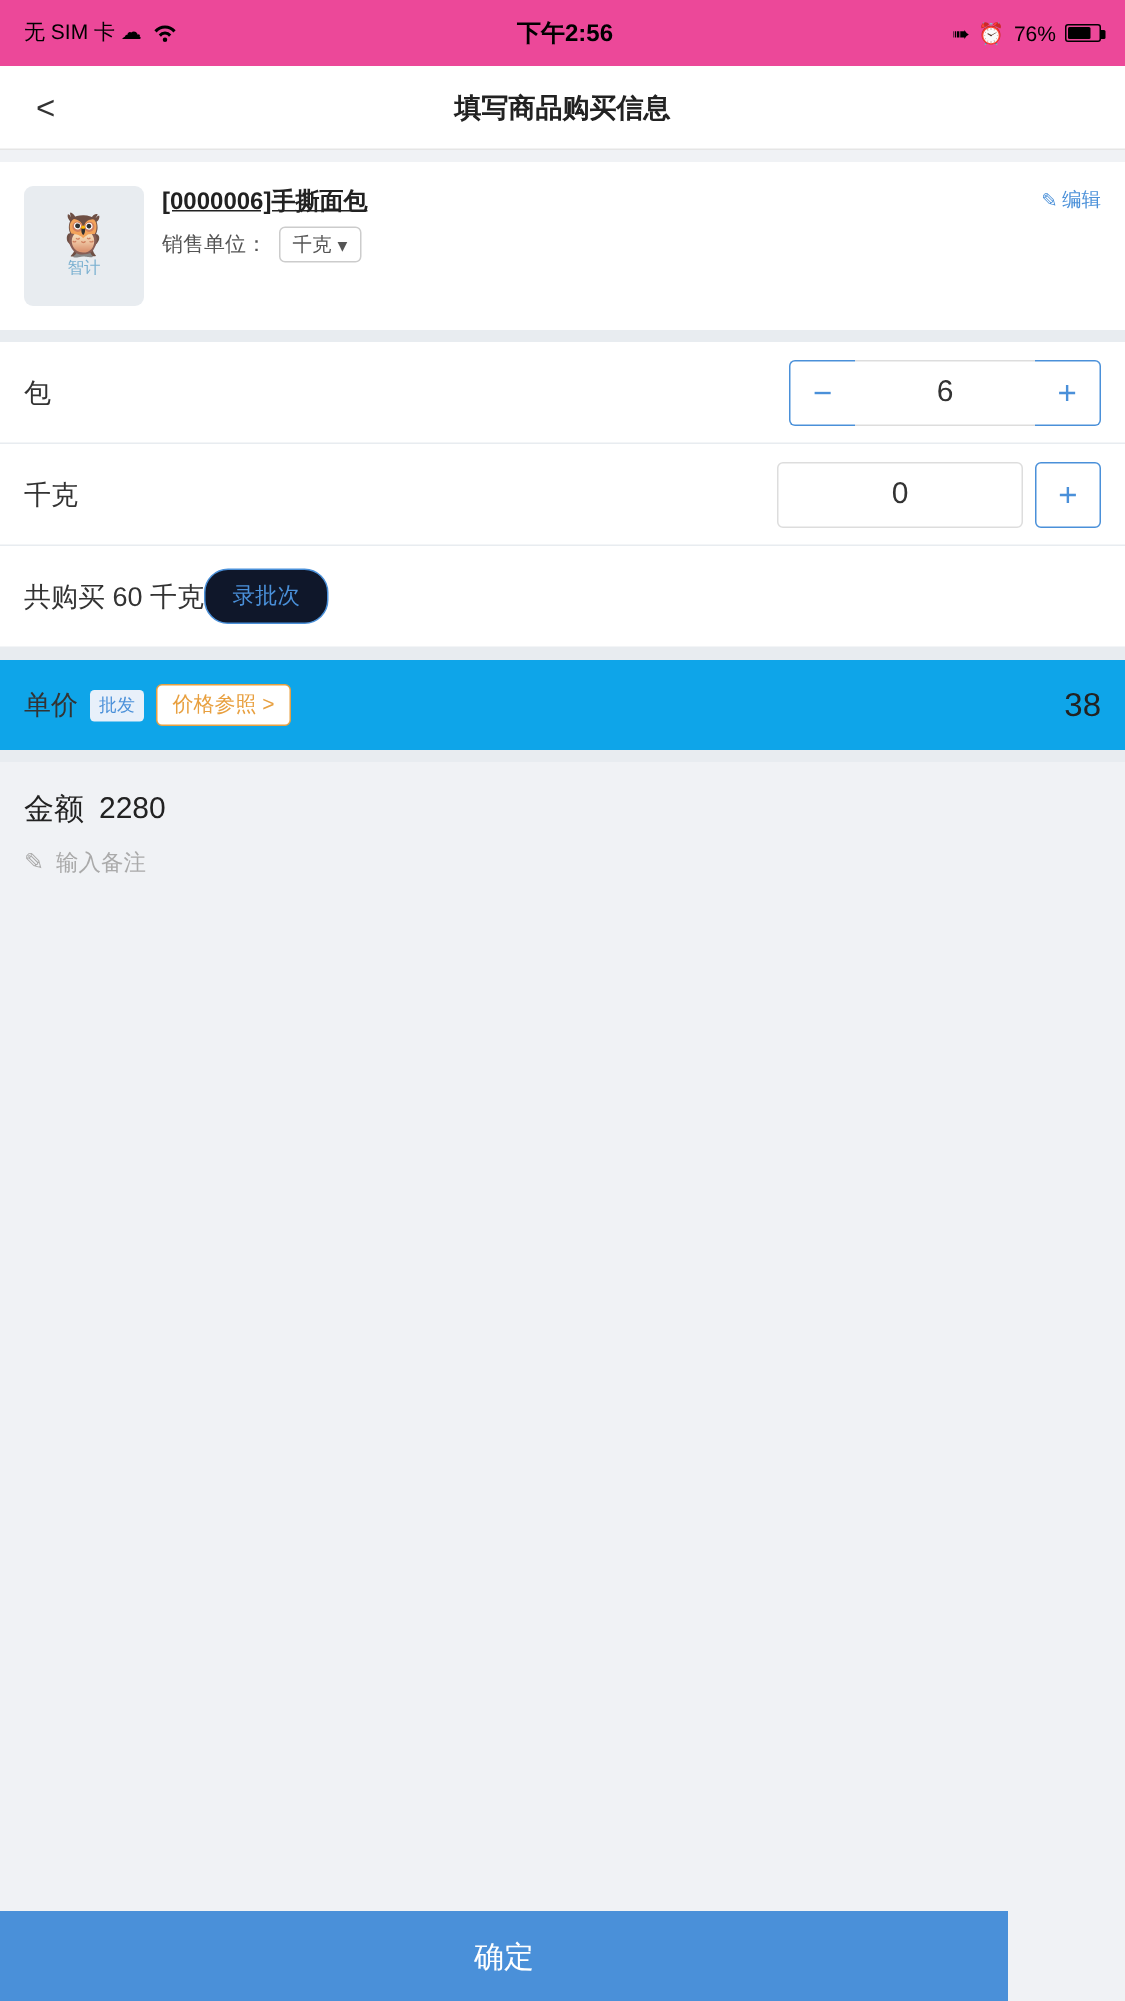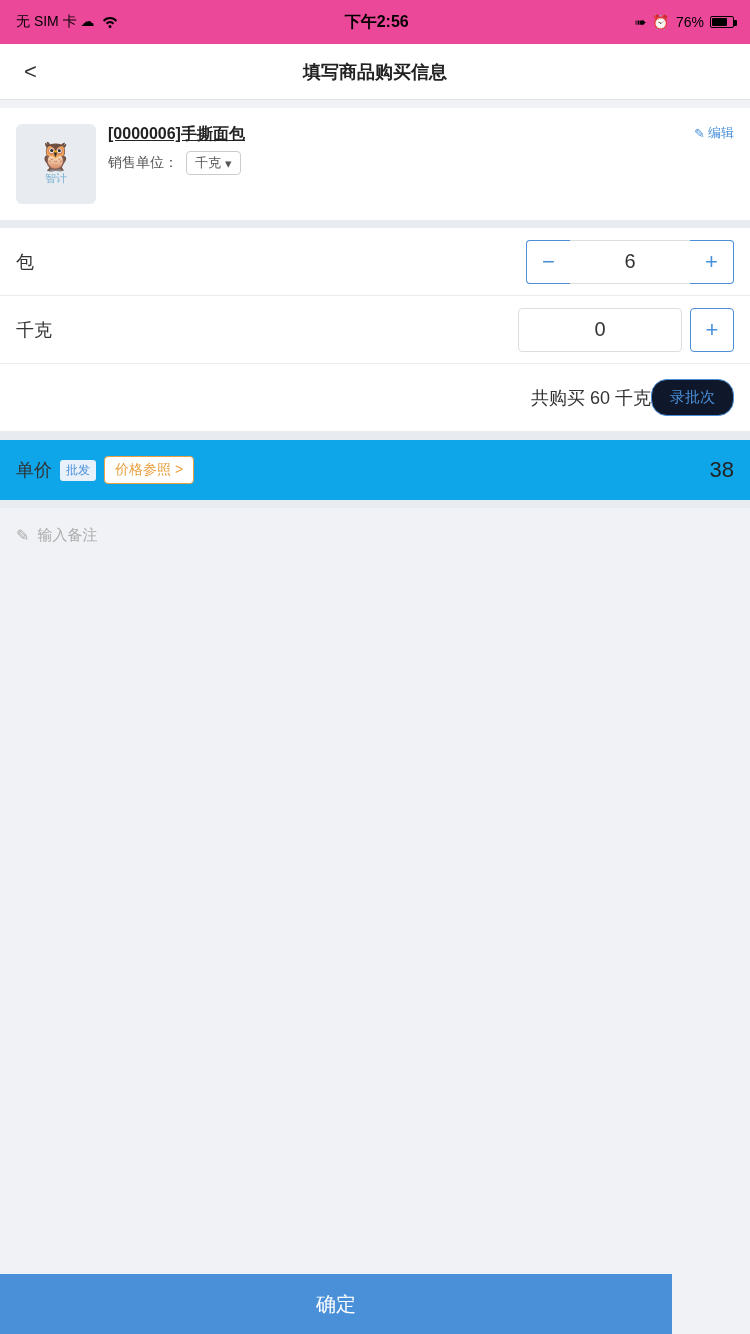--- a/index.html
+++ b/index.html
@@ -198,21 +198,21 @@
       display: flex; align-items: center; justify-content: center;
       cursor: pointer;
       border-radius: 4px;
       margin-left: 8px;
     }
 
     
     .total-row {
       display: flex;
       align-items: center;
-      justify-content: flex-end;
+      justify-content: flex-start;
       padding: 0 16px;
       height: 68px;
       background: #fff;
       border-bottom: 1px solid #e8ecf0;
     }
     .total-label {
       font-size: 18px;
       color: #333;
     }
     .batch-btn {
@@ -393,20 +393,24 @@
     <div class="price-label">
       <span>单价</span>
       <span class="tag-pifa">批发</span>
       <button class="price-ref-btn">价格参照 &gt;</button>
     </div>
     <span class="price-value">38</span>
   </div>
 </div>
 
 <div class="amount-section">
+  <div class="amount-row">
+    <span>金额</span>
+    <span>2280</span>
+  </div>
   <div class="note-row">
     <span class="pencil-icon">✎</span>
     <span>输入备注</span>
   </div>
 </div>
 
 <div class="content-area"></div>
 
 <button class="confirm-btn">确定</button>
 

